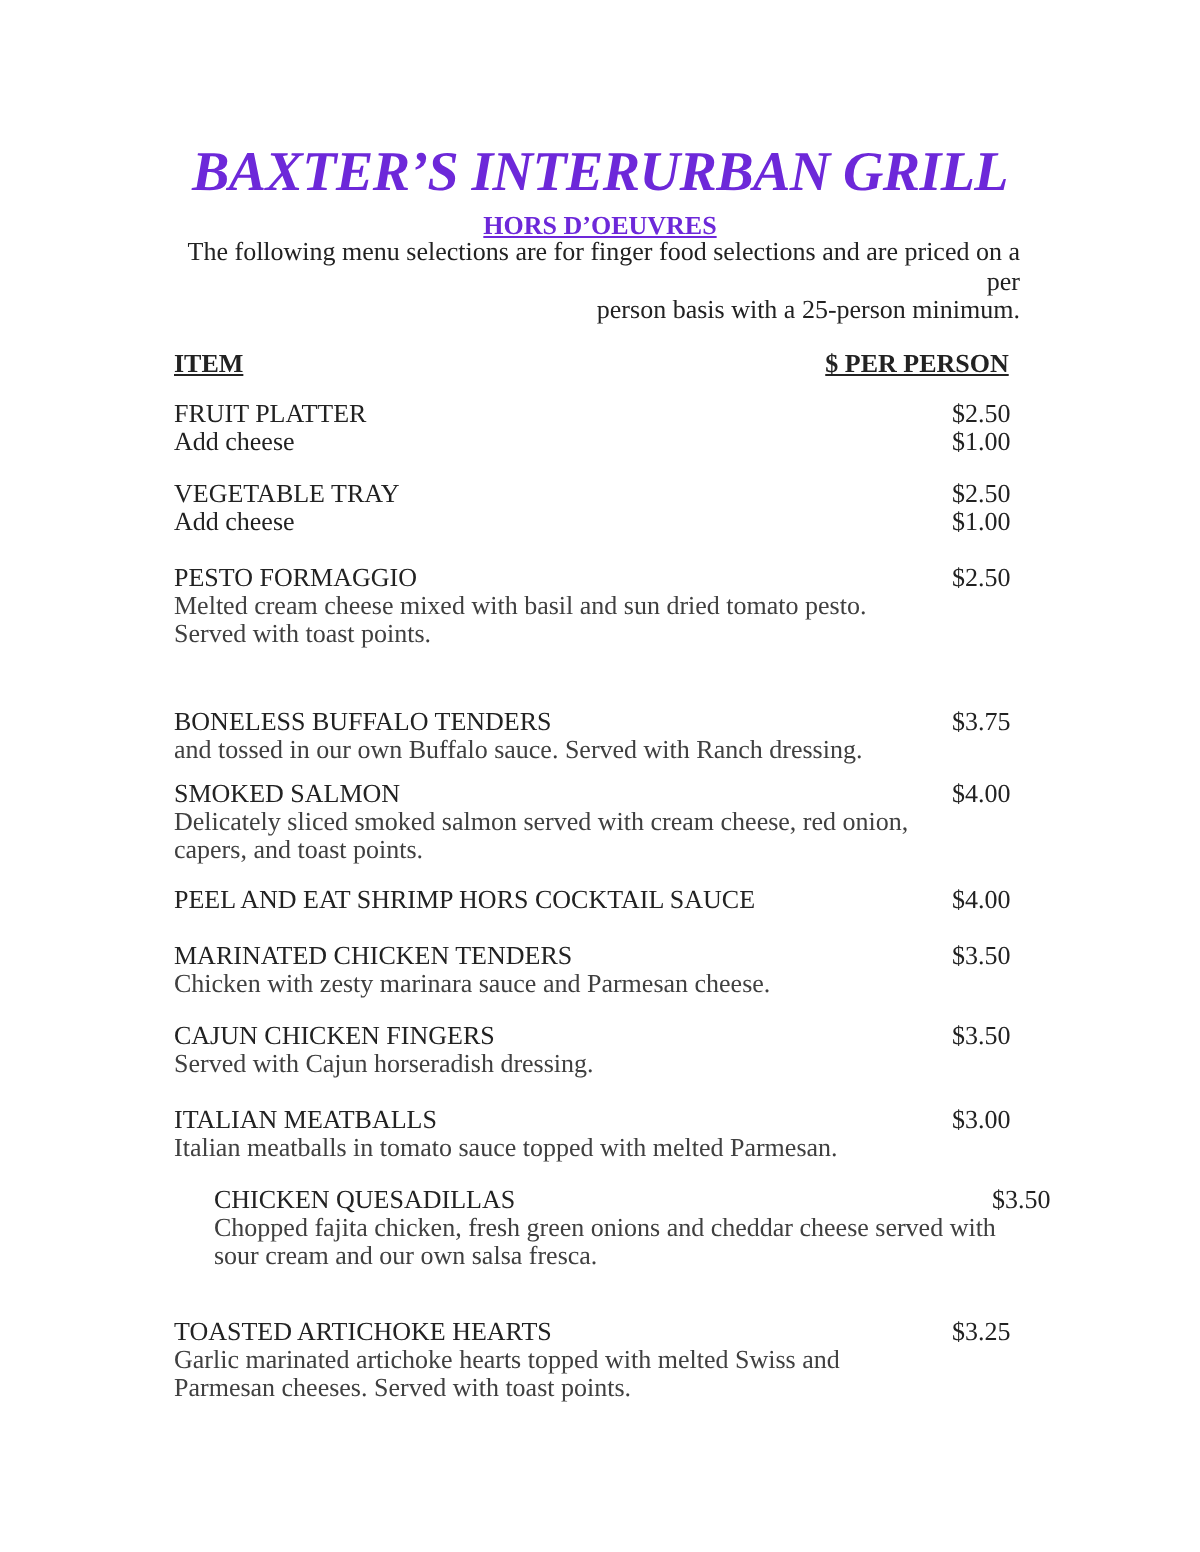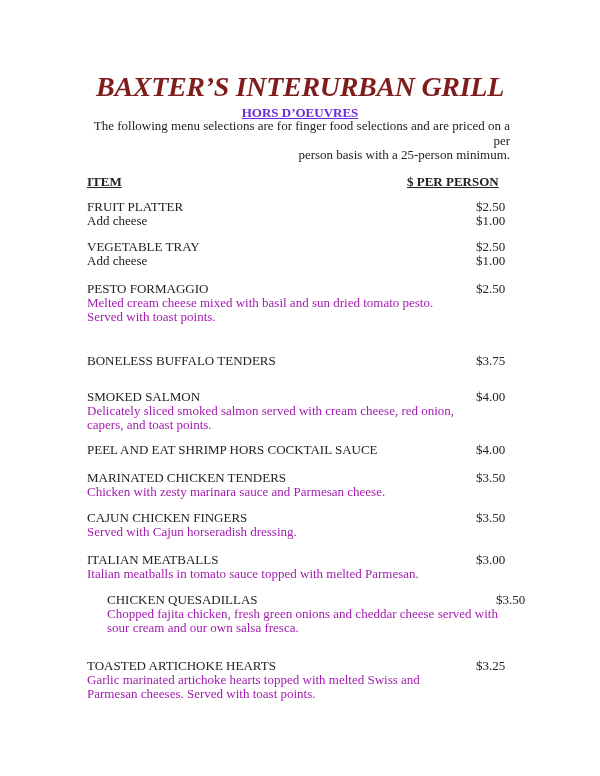--- a/index.html
+++ b/index.html
@@ -18,21 +18,21 @@
     .title {
       position: absolute;
       top: 70px;
       left: 0;
       width: 600px;
       text-align: center;
       font-size: 28px;
       font-weight: bold;
       font-style: italic;
       letter-spacing: -0.3px;
-      color: #7f1d1d;
+      color: #6d28d9;
       line-height: 34px;
     }
     .section-heading {
       position: absolute;
       top: 105px;
       left: 0;
       width: 600px;
       text-align: center;
       font-size: 13px;
       font-weight: bold;
@@ -53,21 +53,21 @@
     .col-header {
       position: absolute;
       top: 174px;
       font-size: 13px;
       font-weight: bold;
       text-decoration: underline;
       line-height: 16px;
       color: #222;
     }
     .col-item { left: 87px; }
-    .col-price { left: 407px; width: 103px; text-align: left; }
+    .col-price { left: 407px; width: 103px; text-align: center; }
 
     .menu-item {
       position: absolute;
       left: 87px;
       width: 430px;
     }
     .item-row {
       display: flex;
       justify-content: space-between;
       font-size: 13px;
@@ -77,21 +77,21 @@
     .item-name { text-transform: none; }
     .item-price {
       width: 36px;
       text-align: left;
       position: absolute;
       left: 389px;
     }
     .item-desc {
       font-size: 13px;
       line-height: 14px;
-      color: #a21caf;
+      color: #404040;
       white-space: pre-line;
     }
   </style>
 </head>
 <body>
 
 <div class="title">BAXTER’S INTERURBAN GRILL</div>
 
 <div class="section-heading">HORS D’OEUVRES</div>
 
@@ -132,20 +132,21 @@
     </div>
   <div class="item-desc">Melted cream cheese mixed with basil and sun dried tomato pesto.</div>
   <div class="item-desc">Served with toast points.</div>
 </div>
 
 <div class="menu-item" style="top:354px;">
   <div class="item-row">
       <span class="item-name">BONELESS BUFFALO TENDERS</span>
       <span class="item-price">$3.75</span>
     </div>
+  <div class="item-desc">and tossed in our own Buffalo sauce.  Served with Ranch dressing.</div>
 </div>
 
 <div class="menu-item" style="top:390px;">
   <div class="item-row">
       <span class="item-name">SMOKED SALMON</span>
       <span class="item-price">$4.00</span>
     </div>
   <div class="item-desc">Delicately sliced smoked salmon served with cream cheese, red onion,</div>
   <div class="item-desc">capers, and toast points.</div>
 </div>

